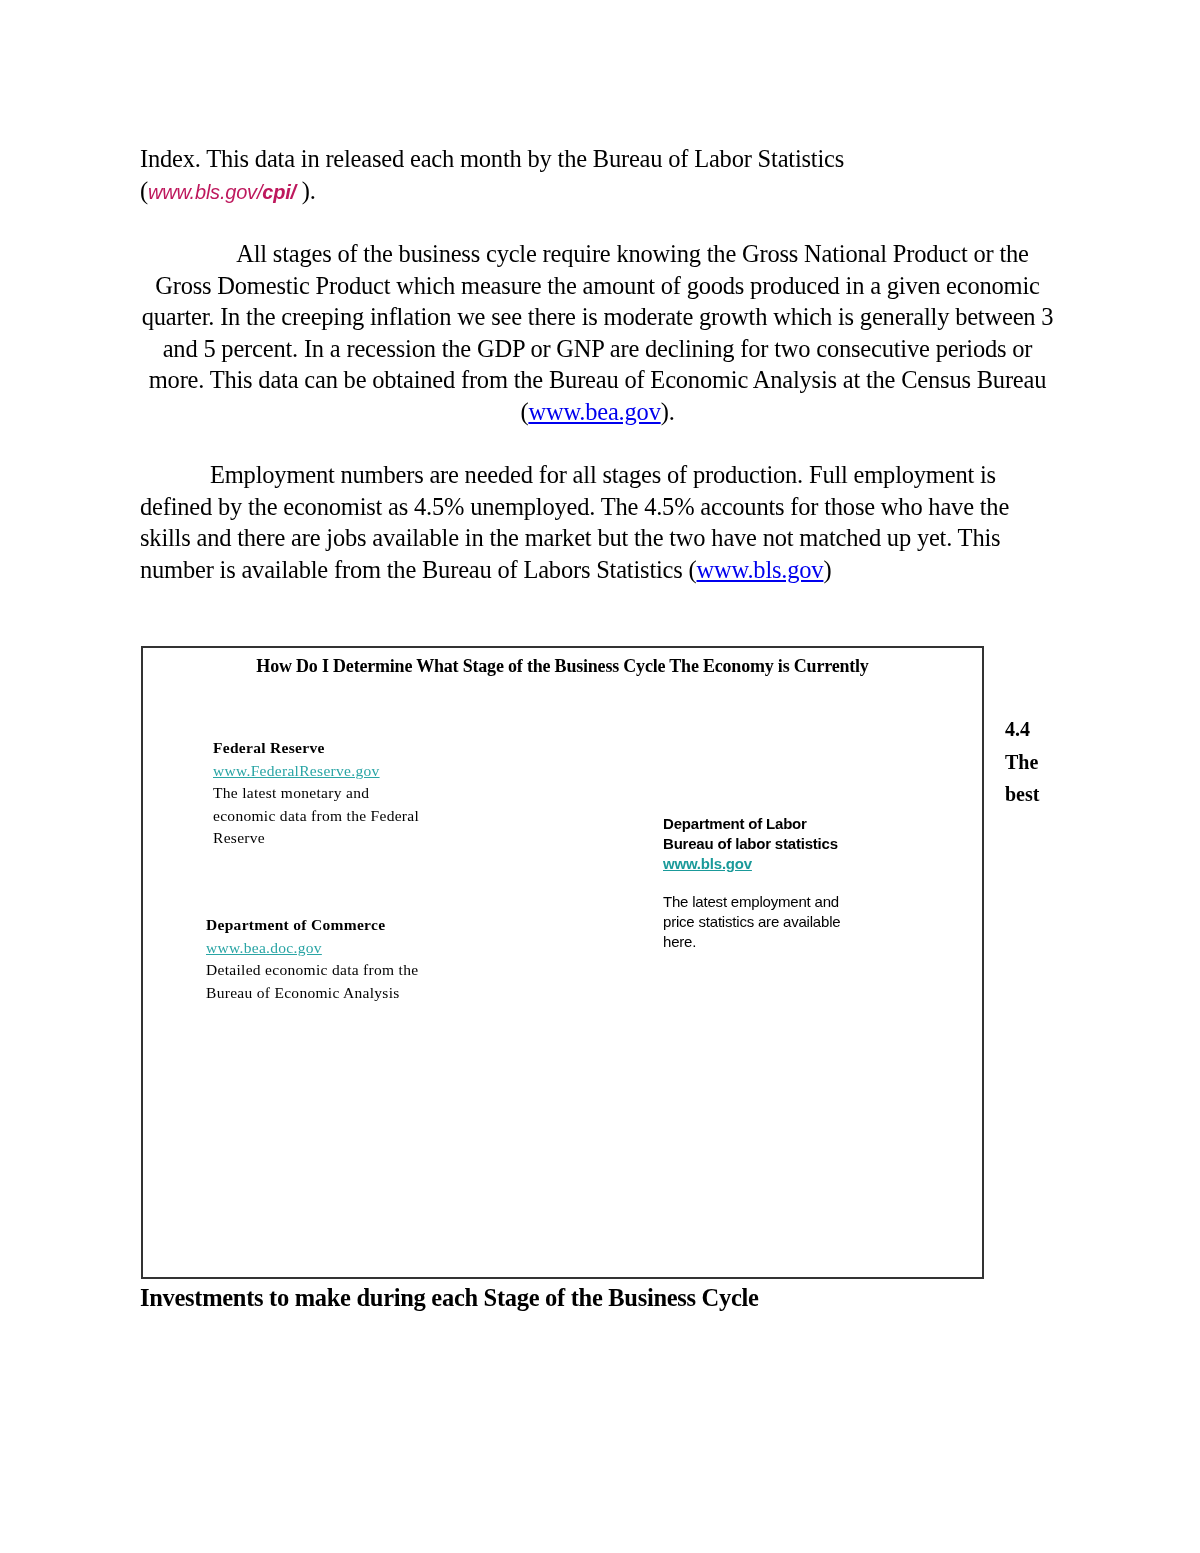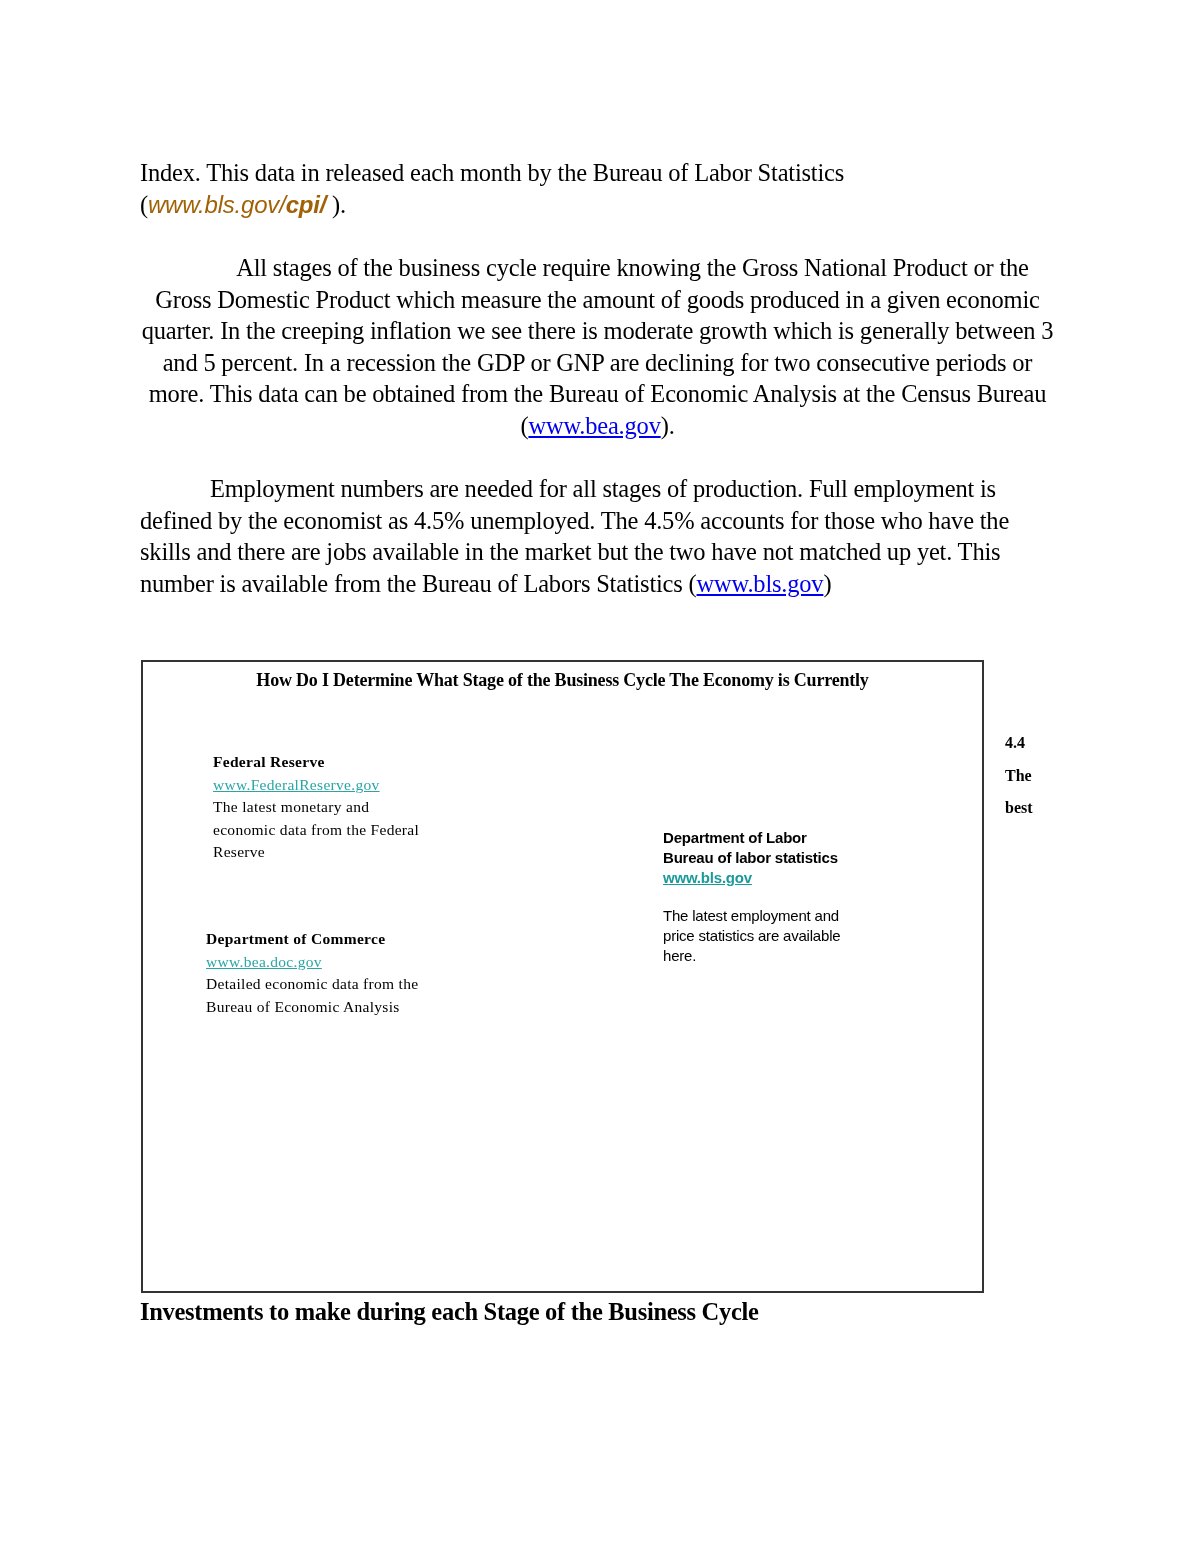--- a/index.html
+++ b/index.html
@@ -1,39 +1,39 @@
 <!DOCTYPE html>
 <html><head>
   <meta charset="utf-8">
   <style>
     html, body { margin: 0; padding: 0; background: #ffffff; }
     body { width: 1200px; height: 1553px; position: relative; overflow: hidden;
            font-family: "Liberation Serif", "DejaVu Serif", serif; color: #000; }
-    .page { position: absolute; left: 0; top: 14px; width: 1200px; height: 1247px; }
+    .page { position: absolute; left: 0; top: 0; width: 1200px; height: 1247px; }
     .p { position: absolute; left: 140px; width: 915px; font-size: 24.5px; line-height: 31.5px;
          letter-spacing: -0.2px; margin: 0; }
     .indent { display: inline-block; width: 70px; }
     a.link { color: #0000ee; text-decoration: underline; }
-    .grey-link { font-family: "Liberation Sans", "DejaVu Sans", sans-serif; color: #a16207;
-                 font-style: italic; font-size: 24px; }
+    .grey-link { font-family: "Liberation Sans", "DejaVu Sans", sans-serif; color: #be185d;
+                 font-style: italic; font-size: 20px; }
     .grey-link b { font-weight: bold; }
     .box { position: absolute; left: 141px; top: 646px; width: 843px; height: 633px;
            border: 2px solid #333333; box-sizing: border-box; }
     .box-title { position: absolute; left: 0; right: 0; top: 8px; text-align: center;
                  font-weight: bold; font-size: 18px; letter-spacing: -0.2px; }
     .entry { position: absolute; font-size: 15.5px; line-height: 22.5px; letter-spacing: 0.3px; }
     .entry .name { font-weight: bold; display: block; }
     .entry a { color: #2aa5a5; text-decoration: underline; display: block; }
     .entry .desc { display: block; }
     .entry-sans { position: absolute; font-family: "Liberation Sans", "DejaVu Sans", sans-serif;
                   font-size: 15px; line-height: 20px; letter-spacing: -0.2px; }
     .entry-sans .name { font-weight: bold; display: block; }
     .entry-sans a { color: #1a9a9a; font-weight: bold; text-decoration: underline; display: block; }
     .entry-sans .desc { display: block; margin-top: 18px; }
-    .side { position: absolute; left: 1005px; top: 713px; font-weight: bold; font-size: 16px;
+    .side { position: absolute; left: 1005px; top: 713px; font-weight: bold; font-size: 20px;
             line-height: 32.5px; }
     .heading { position: absolute; left: 140px; top: 1284px; font-weight: bold; font-size: 24.5px;
                letter-spacing: -0.3px; }
   </style>
 </head>
 <body>
 
 <div class="page">
 
   <p class="p" style="top:143px;">

